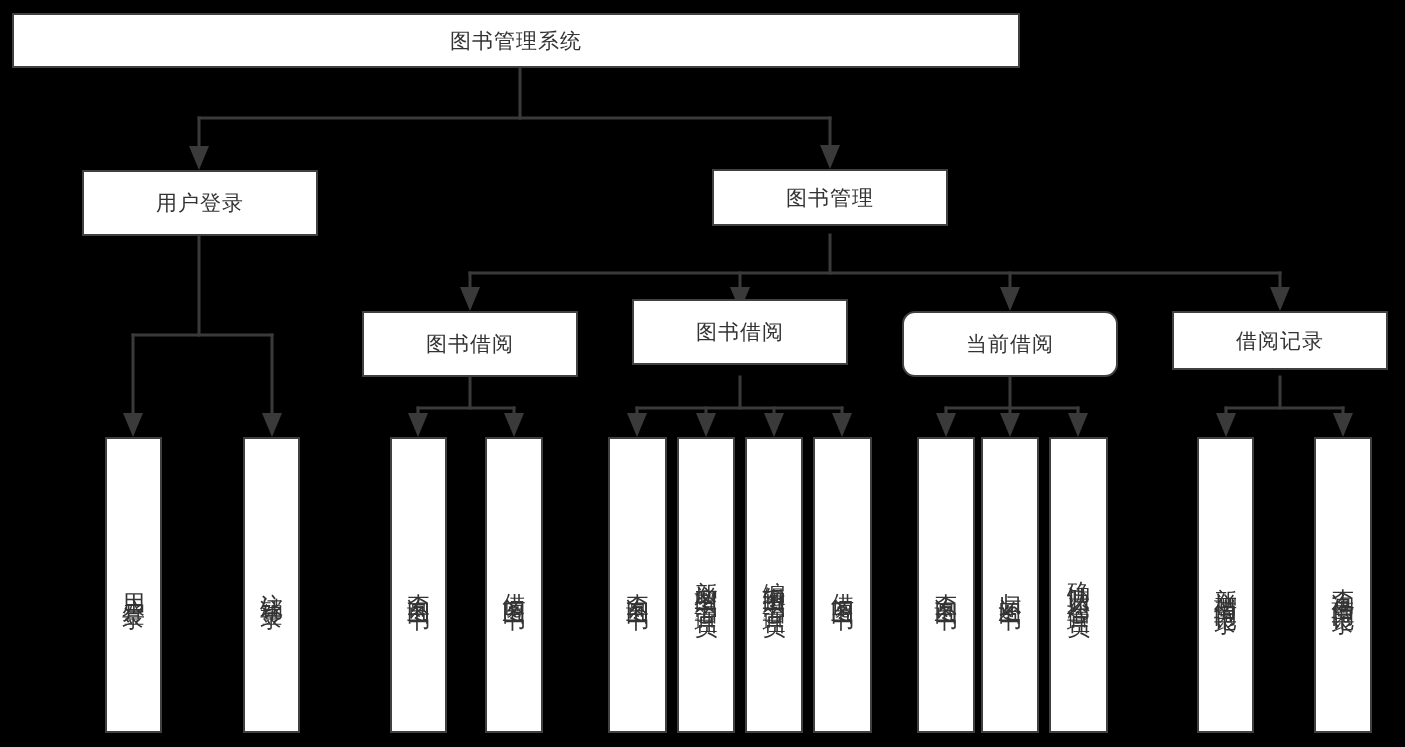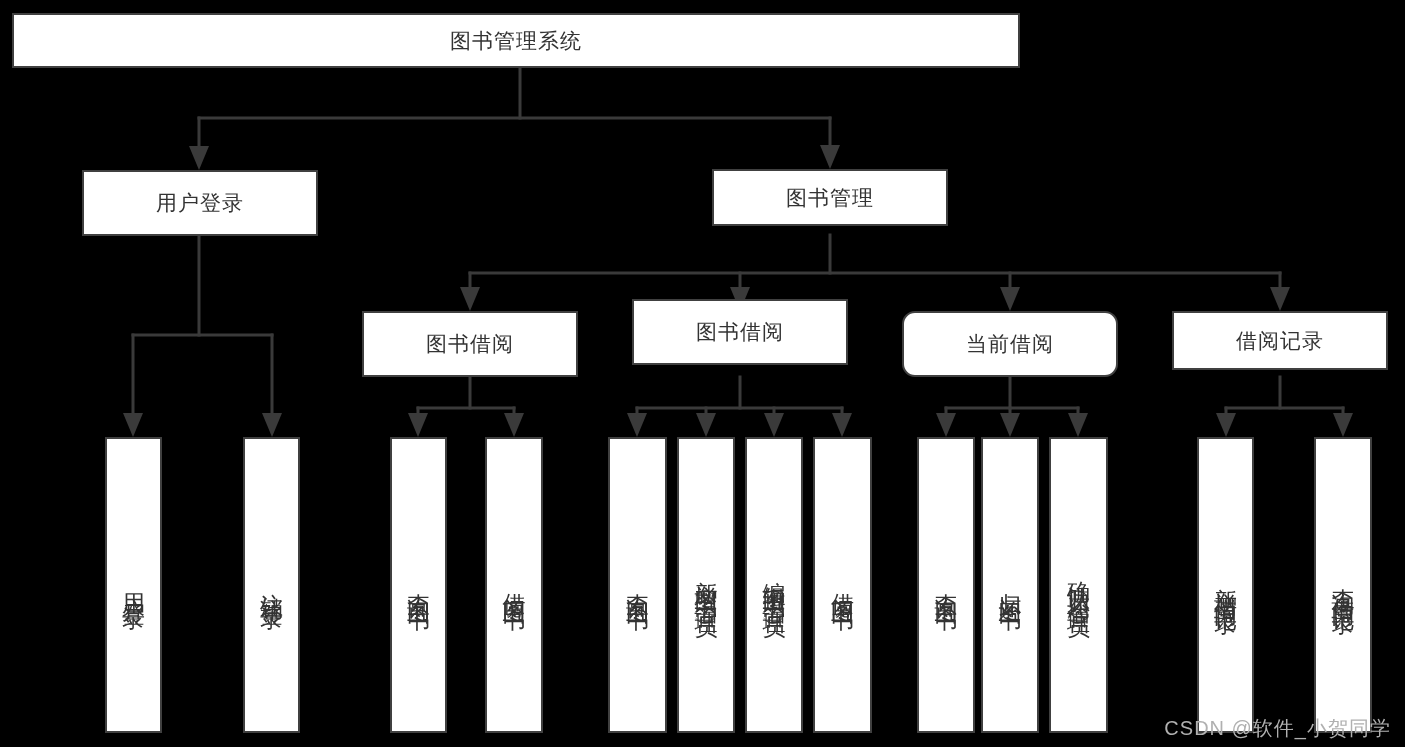--- a/index.html
+++ b/index.html
@@ -146,14 +146,13 @@
   <div class="node v" style="left:745px;top:437px;width:58px;height:296px;">编辑图书（管理员）</div>
   <div class="node v" style="left:813px;top:437px;width:59px;height:296px;">借阅图书</div>
 
   <div class="node v" style="left:917px;top:437px;width:58px;height:296px;">查询图书</div>
   <div class="node v" style="left:981px;top:437px;width:58px;height:296px;">归还图书</div>
   <div class="node v" style="left:1049px;top:437px;width:59px;height:296px;">确认归还（管理员）</div>
 
   <div class="node v" style="left:1197px;top:437px;width:57px;height:296px;">新增借阅记录</div>
   <div class="node v" style="left:1314px;top:437px;width:58px;height:296px;">查询借阅记录</div>
 
-  <div class="wm">CSDN @软件_小贺同学</div>
 </div>
 
 </body></html>

